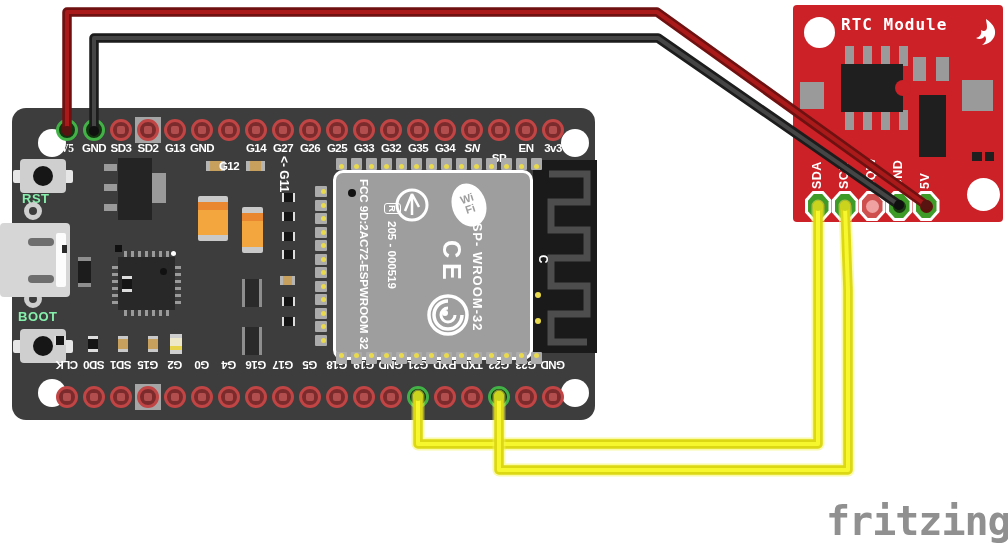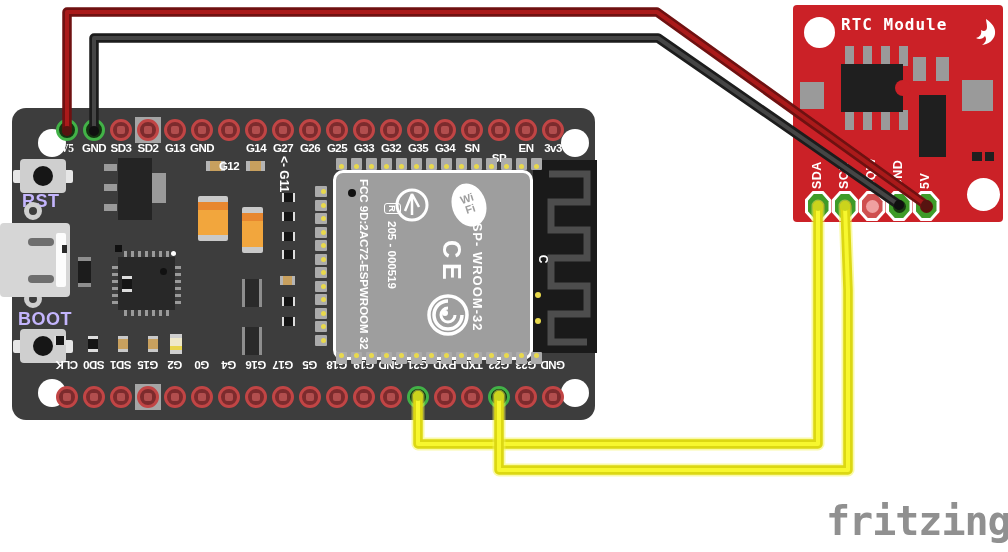--- a/index.html
+++ b/index.html
@@ -15,21 +15,21 @@
   .pin .pin-sq{position:absolute;left:4px;top:4px;width:8px;height:8px;background:#b24e4e;border-radius:2px;}
   .pin.green{border-color:#42b247;background:#143311;}
   .pin-backing{position:absolute;width:26px;height:26px;background:#a5a5a5;}
   .pin-label{position:absolute;width:28px;text-align:center;font-size:11.5px;font-weight:bold;
              color:#fff;letter-spacing:-0.5px;white-space:nowrap;}
   .pin-label.flip{transform:rotate(180deg);}
   .vtext{writing-mode:vertical-rl;font-weight:bold;color:#fff;}
   .btn-body{background:#cfcfcf;border-radius:4px;}
   .btn-tab{background:#e6e6e6;border-radius:2px;}
   .btn-dot{background:#161616;border-radius:50%;}
-  .btn-label{color:#c4b5fd;font-weight:bold;font-size:18px;letter-spacing:0.5px;}
+  .btn-label{color:#86efac;font-weight:bold;font-size:13px;letter-spacing:0.5px;}
   .cast{position:absolute;width:11px;height:12px;background:#ababab;border-radius:1px;}
   .cast .dot{position:absolute;width:5px;height:5px;border-radius:50%;background:#e8d94d;}
 
   
   #shield{left:321px;top:62px;width:200px;height:190px;background:#9e9e9e;
           border:3px solid #fff;border-radius:10px;box-sizing:border-box;}
   #antenna{left:521px;top:52px;width:64px;height:193px;background:#1a1a1a;}
   .regmark{border:1.5px solid #fff;border-radius:3px;font-size:9.5px;padding:1px 2px;margin-bottom:4px;}
 
   
@@ -212,21 +212,21 @@
         <div class="pin-sq"></div>
       </div>
       <div class="pin-label" style="left: 392px; top: 34px; position: absolute;">G35</div>
       <div class="pin" style="left: 422px; top: 11px;">
         <div class="pin-sq"></div>
       </div>
       <div class="pin-label" style="left: 419px; top: 34px; position: absolute;">G34</div>
       <div class="pin" style="left: 449px; top: 11px;">
         <div class="pin-sq"></div>
       </div>
-      <div class="pin-label" style="left: 446px; top: 34px; position: absolute;">SN</div>
+      <div class="pin-label" style="left: 446px; top: 34px; position: absolute; font-style: italic;">SN</div>
       <div class="pin" style="left: 476px; top: 11px;">
         <div class="pin-sq"></div>
       </div>
       <div class="pin-label" style="left: 473px; top: 44px; position: absolute;">SP</div>
       <div class="pin" style="left: 503px; top: 11px;">
         <div class="pin-sq"></div>
       </div>
       <div class="pin-label" style="left: 500px; top: 34px; position: absolute;">EN</div>
       <div class="pin" style="left: 530px; top: 11px;">
         <div class="pin-sq"></div>

